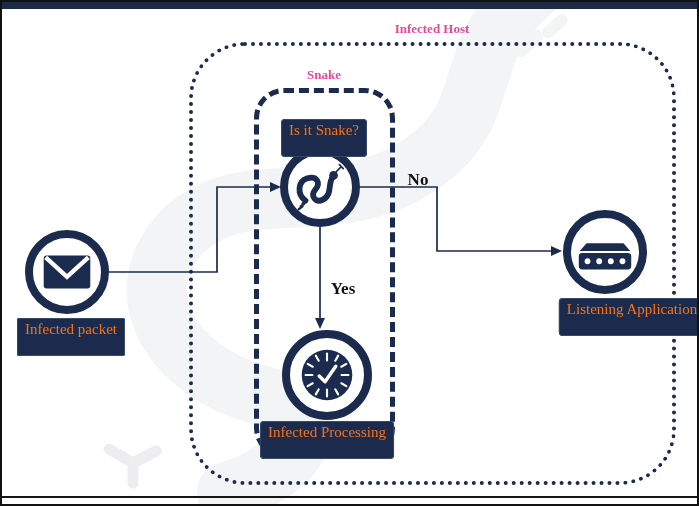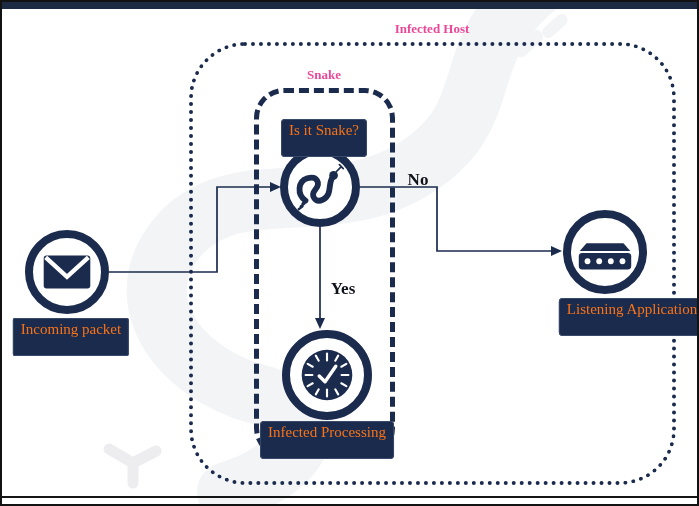--- a/index.html
+++ b/index.html
@@ -74,21 +74,21 @@
 
   <div class="flabel branch-label" style="left:416px;top:168px;">No</div>
   <div class="flabel branch-label" style="left:341px;top:252px;margin-top:25px;">Yes</div>
 
   <div class="ring ring-incoming">
     <svg width="66" height="66" viewBox="0 0 68 68">
       <rect x="10" y="17" width="48" height="34" rx="3" fill="#1b2b4d"></rect>
       <polyline points="12,19 34,39 56,19" fill="none" stroke="#ffffff" stroke-width="4.5" stroke-linejoin="miter"></polyline>
     </svg>
   </div>
-  <div class="badge" style="left:69px;top:316px;border-radius:2px;">Incoming packet</div>
+  <div class="badge" style="left:69px;top:316px;border-radius:2px;">Infected packet</div>
 
   <div class="badge" style="left:322px;top:117px;">Is it Snake?</div>
   <div class="ring ring-snake">
     <svg width="62" height="62" viewBox="0 0 64 64">
       <path d="M 17 46 C 8 40, 9 26, 19 23 C 29 20, 33 28, 27 35 C 22 41, 27 49, 35 45 C 45 40, 40 28, 45 22" fill="none" stroke="#1b2b4d" stroke-width="6" stroke-linecap="round"></path>
       <circle cx="46" cy="20" r="4.5" fill="#1b2b4d"></circle>
       <path d="M 49 16 L 54 11 M 54 11 L 56 13 M 54 11 L 52 9" fill="none" stroke="#1b2b4d" stroke-width="1.8" stroke-linecap="round"></path>
       <path d="M 14 49 L 18 46 M 12 52 L 16 49 M 10 55 L 14 52" fill="none" stroke="#1b2b4d" stroke-width="2.4" stroke-linecap="round"></path>
     </svg>
   </div>

